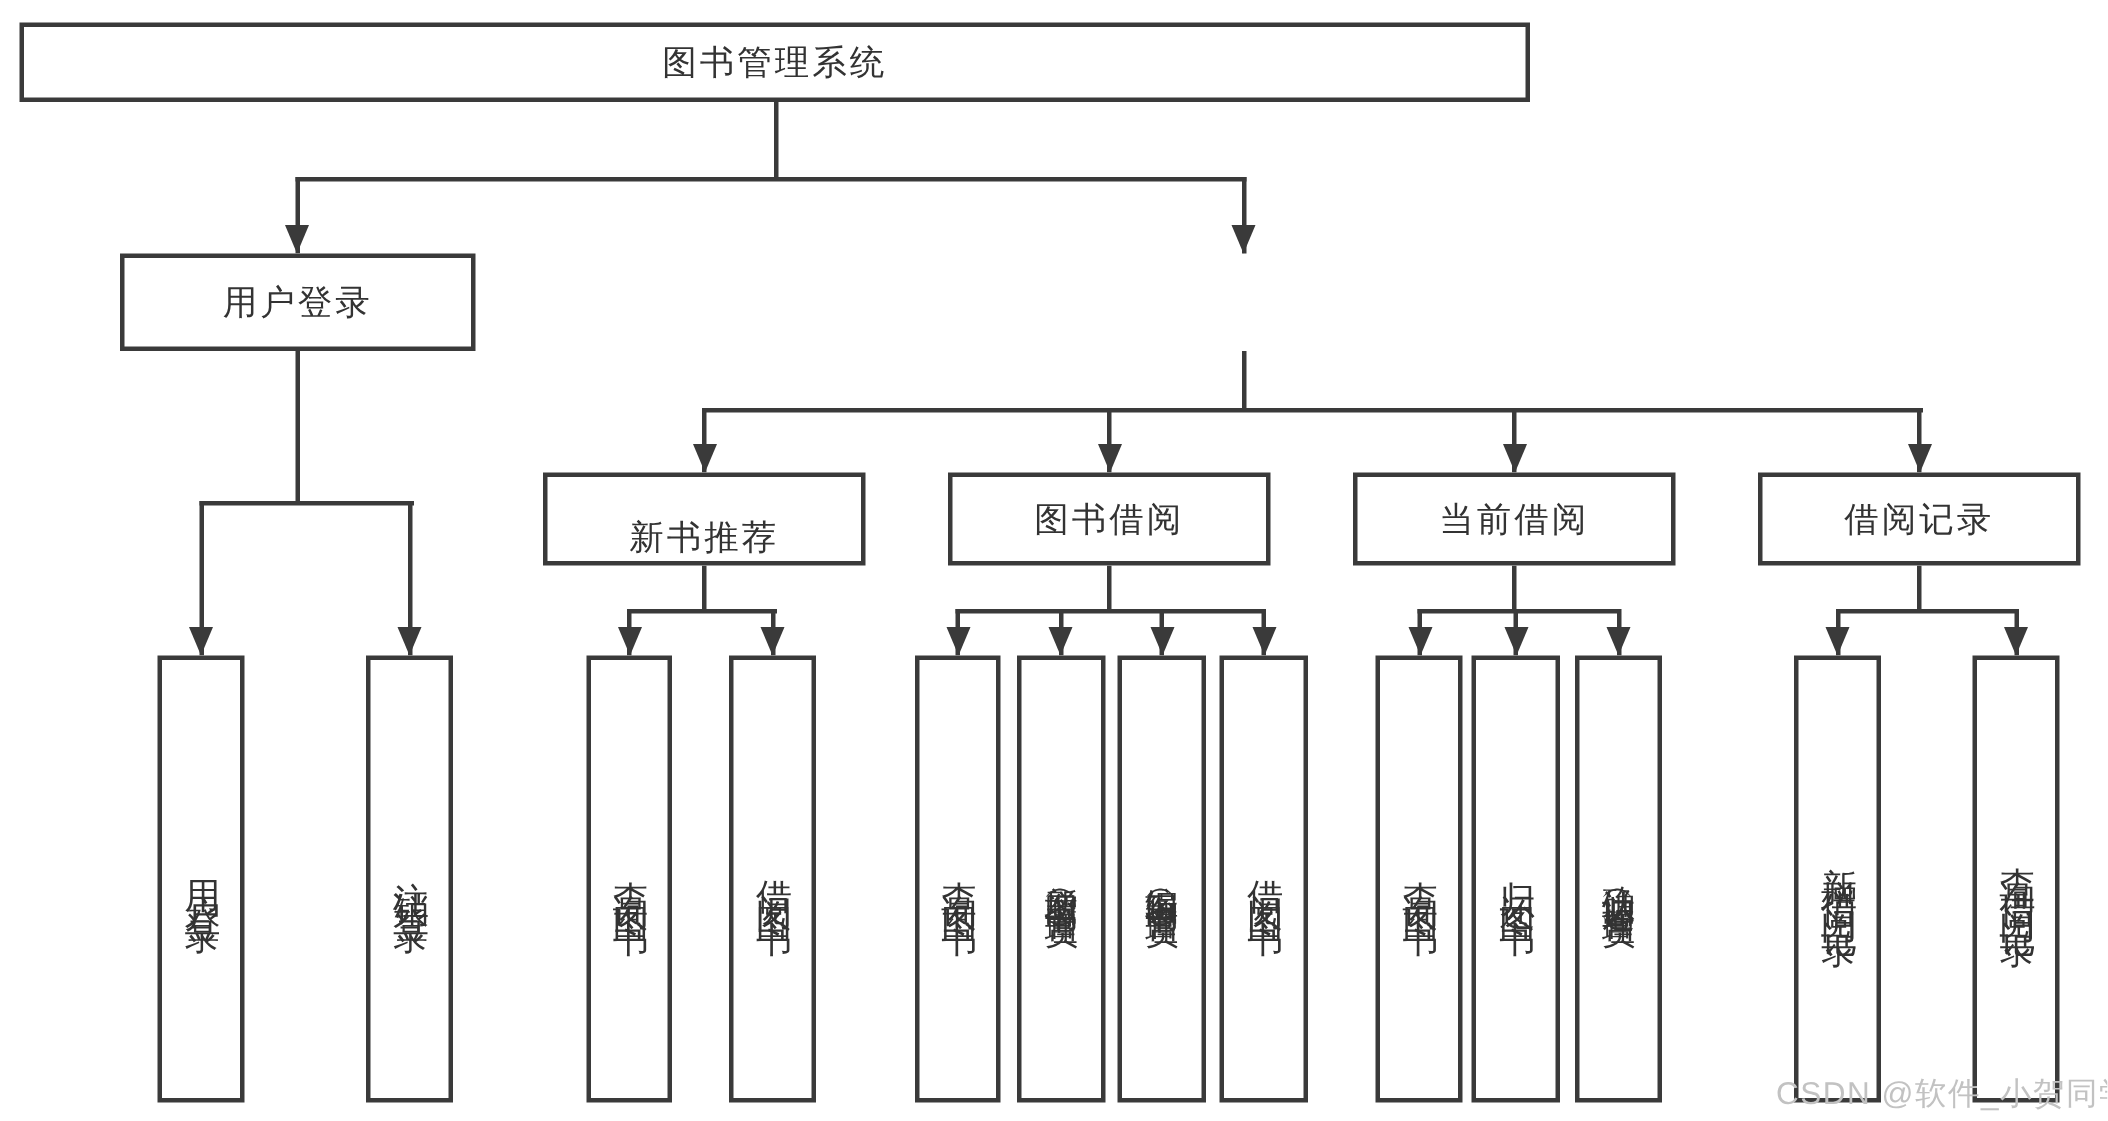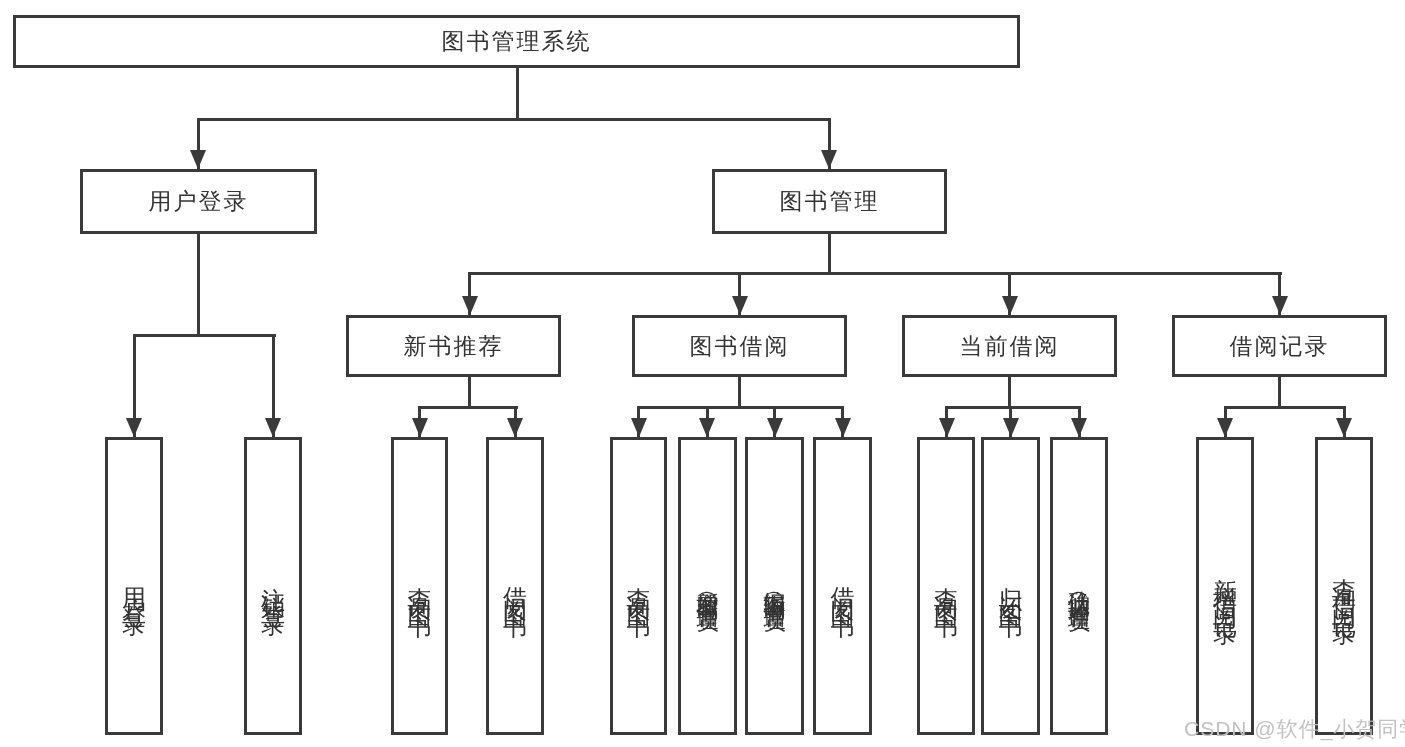--- a/index.html
+++ b/index.html
@@ -43,37 +43,34 @@
   </div>
 
   <div class="vline" style="left:515.5px; top:68px; height:50px;"></div>
   <div class="hline" style="left:196.5px; top:118px; width:634px;"></div>
   <div class="arrow" style="left:196.5px; top:118px; height:51px;"></div>
   <div class="arrow" style="left:827.5px; top:118px; height:51px;"></div>
 
   <div class="box" style="left:80px; top:169px; width:237px; height:65px;">
     <span class="hlabel">用户登录</span>
   </div>
-  <div class="box" style="left:712px; top:169px; width:235px; height:65px;">
-    <span class="hlabel">图书管理</span>
-  </div>
 
   <div class="vline" style="left:196.5px; top:234px; height:100px;"></div>
   <div class="hline" style="left:132.5px; top:334px; width:143px;"></div>
   <div class="arrow" style="left:132.5px; top:334px; height:103px;"></div>
   <div class="arrow" style="left:271.5px; top:334px; height:103px;"></div>
 
   <div class="vline" style="left:827.5px; top:234px; height:38px;"></div>
   <div class="hline" style="left:468px; top:272px; width:814px;"></div>
   <div class="arrow" style="left:468px; top:272px; height:43px;"></div>
   <div class="arrow" style="left:738px; top:272px; height:43px;"></div>
   <div class="arrow" style="left:1008px; top:272px; height:43px;"></div>
   <div class="arrow" style="left:1278px; top:272px; height:43px;"></div>
 
-  <div class="box" style="left:346px; top:315px; width:215px; height:62px;">
+  <div class="box" style="left:362px; top:315px; width:215px; height:62px;align-items:flex-end;">
     <span class="hlabel">新书推荐</span>
   </div>
   <div class="box" style="left:902px; top:315px; width:215px; height:62px;">
     <span class="hlabel">当前借阅</span>
   </div>
   <div class="box" style="left:632px; top:315px; width:215px; height:62px;">
     <span class="hlabel">图书借阅</span>
   </div>
   <div class="box" style="left:1172px; top:315px; width:215px; height:62px;">
     <span class="hlabel">借阅记录</span>

